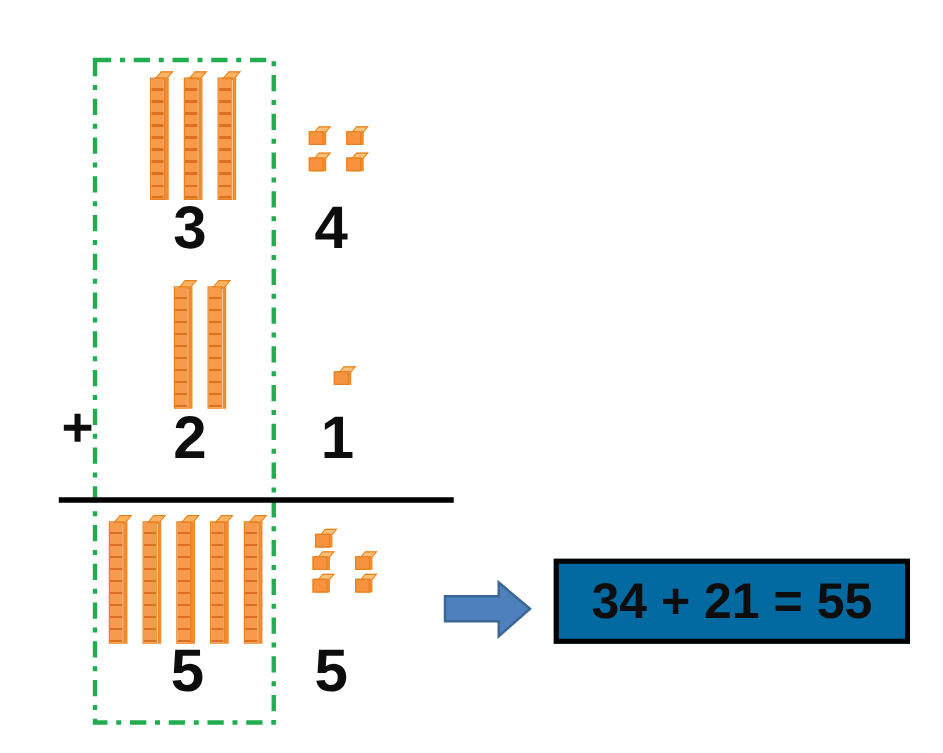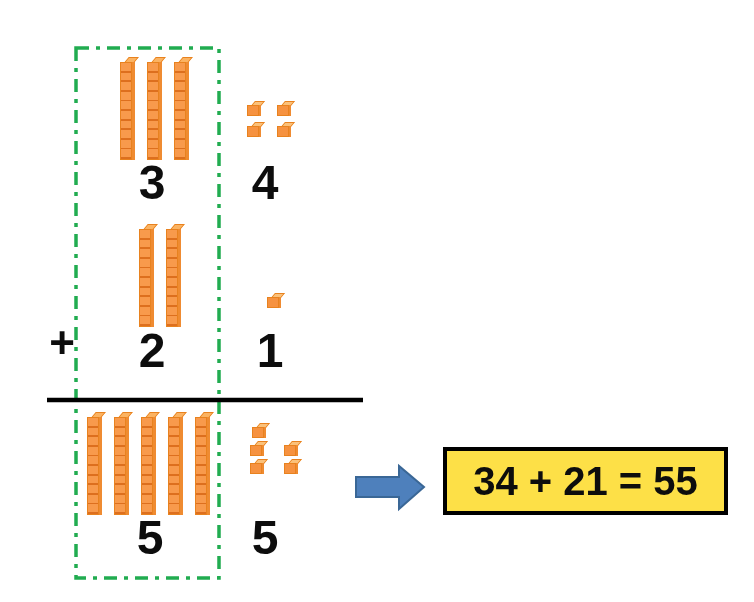--- a/index.html
+++ b/index.html
@@ -69,21 +69,21 @@
   .d-t1{left:127px;top:158px;}
   .d-o1{left:240px;top:158px;}
   .d-t2{left:127px;top:326px;}
   .d-o2{left:245px;top:326px;}
   .d-t3{left:125px;top:513px;}
   .d-o3{left:240px;top:513px;}
 
   
   .result-box{
     position:absolute;left:443px;top:447px;width:285px;height:68px;
-    border:4px solid #000;box-sizing:border-box;background:#fde047;
+    border:4px solid #000;box-sizing:border-box;background:#0369a1;
     display:flex;align-items:center;justify-content:center;
   }
   .result-text{
     font-size:40px;font-weight:bold;color:#0d0d0d;white-space:nowrap;
   }
 </style>
 </head>
 <body>
 
 <div class="canvas">

